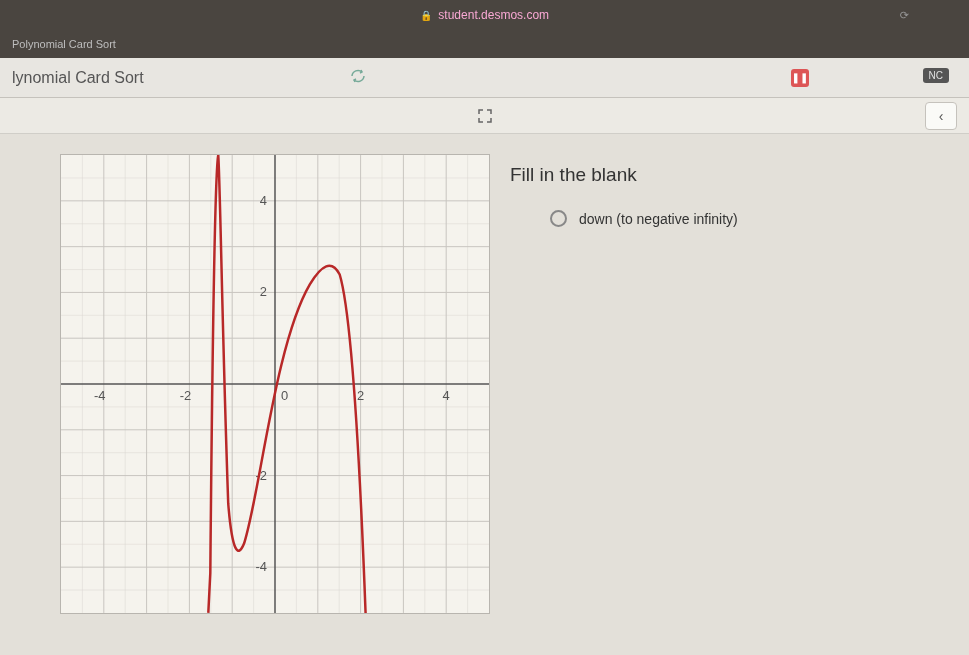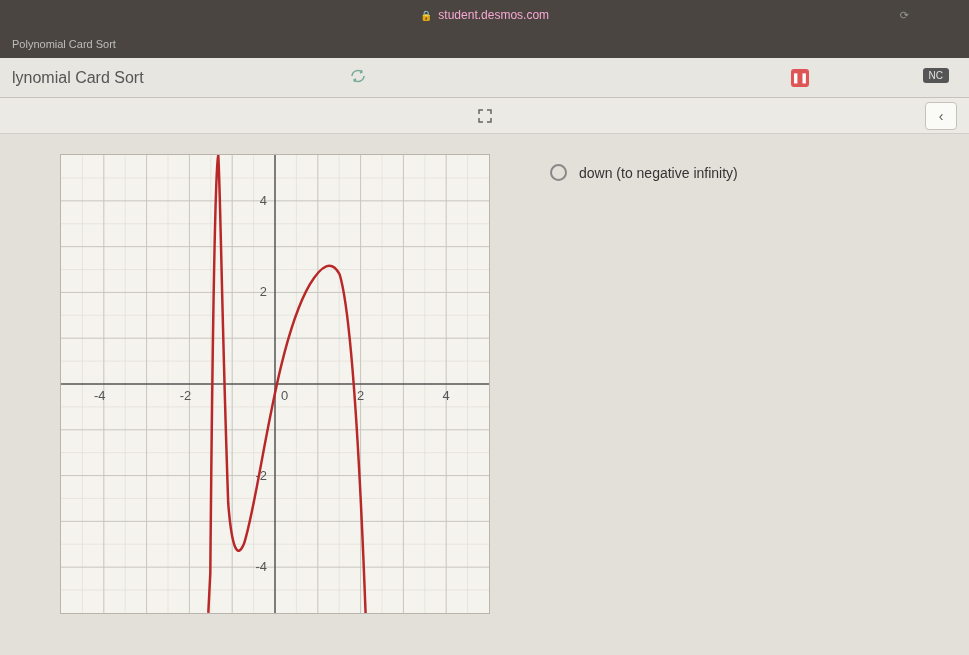--- a/index.html
+++ b/index.html
@@ -307,20 +307,21 @@
              C 160 30, 162 180, 168 350
              C 172 400, 178 405, 184 390
              C 200 340, 215 190, 250 130
              C 262 110, 272 105, 280 120
              C 292 160, 300 300, 306 460"></path>
       </svg>
     </div>
   </div>
 
   <div class="question-panel">
+    <div class="question-title">Fill in the blank</div>
     <div class="question-body">
       <div class="option-row">
         <div class="radio-circle"></div>
         <span class="option-label">down (to negative infinity)</span>
       </div>
     </div>
   </div>
 </div>
 
 </body></html>

